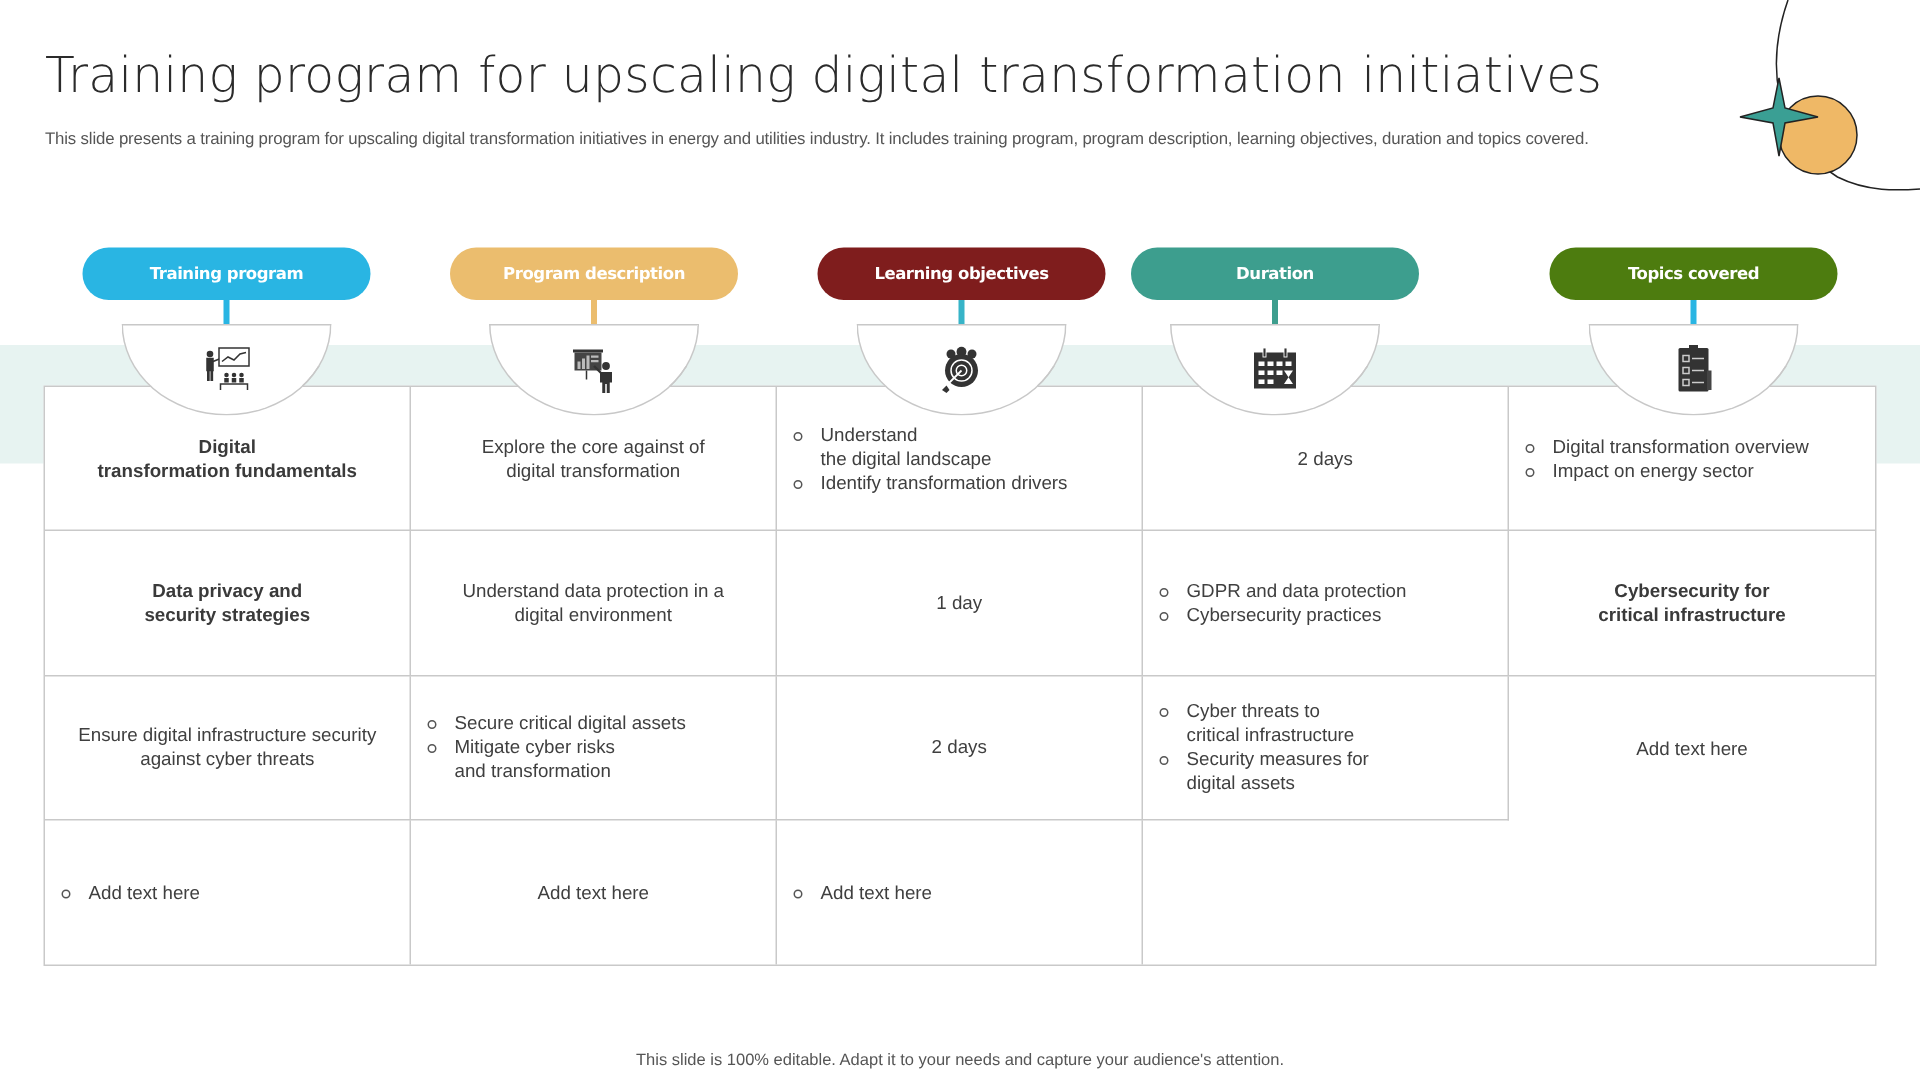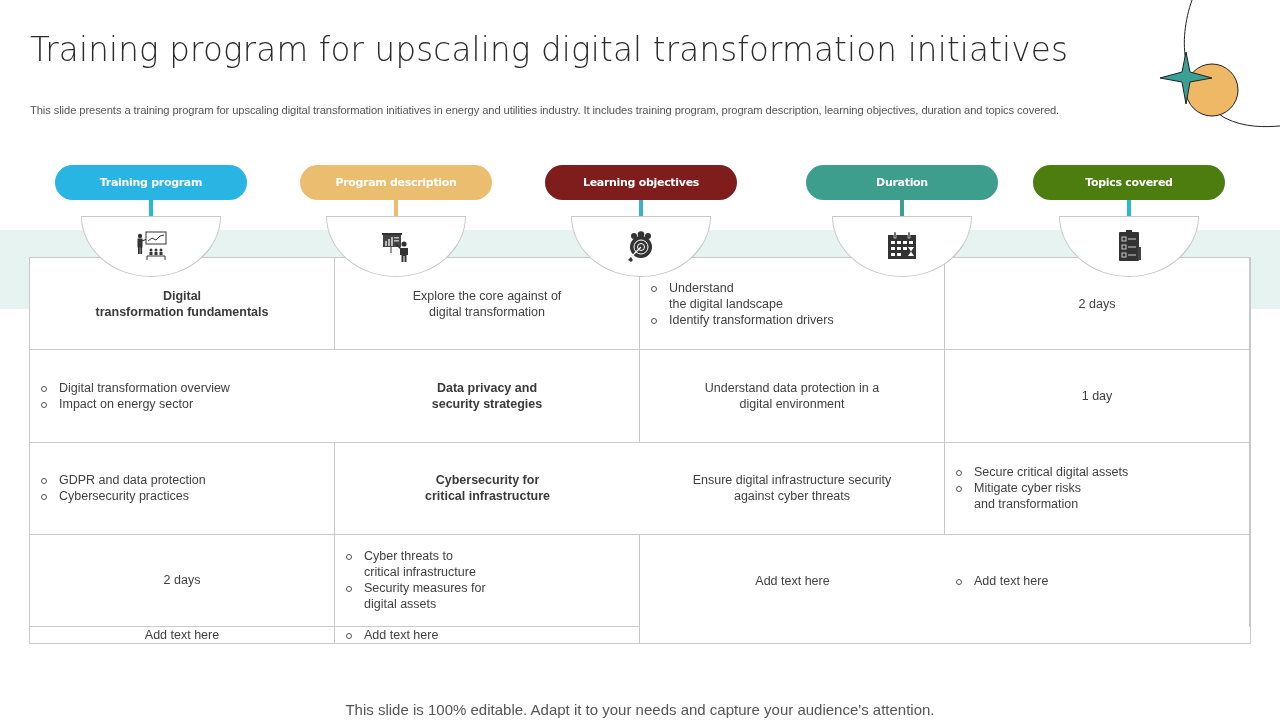--- a/index.html
+++ b/index.html
@@ -7,21 +7,21 @@
   body { position: relative; font-family: "Liberation Sans", sans-serif; color: #3a3a3a; }
 
   .title {
     position: absolute; left: 30px; top: 30px;
     font-family: "DejaVu Sans", sans-serif; font-weight: 200;
     font-size: 33px; letter-spacing: 0.2px; color: #2b2b2b;
     white-space: nowrap;
     transform: scaleX(0.985); transform-origin: left top;
   }
   .subtitle {
-    position: absolute; left: 30px; top: 104px;
+    position: absolute; left: 30px; top: 87px;
     font-size: 11.2px; color: #555; white-space: nowrap; letter-spacing: -0.1px;
   }
 
   .deco { position: absolute; left: 1150px; top: 0; width: 130px; height: 130px; }
 
   .band {
     position: absolute; left: 0; top: 230px; width: 1280px; height: 79px;
     background: #e7f3f1;
   }
 
@@ -46,21 +46,21 @@
     z-index: 3;
     display: flex; align-items: flex-start; justify-content: center;
     padding-top: 12px;
   }
   .bowl svg { width: 34px; height: 34px; }
 
   .table {
     position: absolute; left: 29px; top: 257px; width: 1222px; height: 387px;
     border: 1px solid #c9c9c9; background: #fff;
     display: grid;
-    grid-template-columns: repeat(4, 1fr);
+    grid-template-columns: repeat(5, 1fr);
     grid-template-rows: repeat(4, 1fr);
     z-index: 2;
   }
   .cell {
     border-right: 1px solid #c9c9c9; border-bottom: 1px solid #c9c9c9;
     font-size: 12.5px; color: #3f3f3f; line-height: 16px;
     display: flex; align-items: center; justify-content: center; text-align: center;
     padding: 0 12px;
   }
   .cell:nth-child(5n) { border-right: none; }
@@ -70,21 +70,21 @@
   .cell ul { list-style: none; }
   .cell li { position: relative; padding-left: 19px; }
   .cell li::before {
     content: ""; position: absolute; left: 1px; top: 6px;
     width: 4px; height: 4px; border: 1px solid #555; border-radius: 50%;
   }
   .cell .line { display: block; }
 
   .footer {
     position: absolute; left: 0; top: 701px; width: 1280px; text-align: center;
-    font-size: 15px; color: #555;
+    font-size: 11px; color: #555;
   }
 </style>
 </head>
 <body>
 
 <div class="title">Training program for upscaling digital transformation initiatives</div>
 <div class="subtitle">This slide presents a training program for upscaling digital transformation initiatives in energy and utilities industry. It includes training program, program description, learning objectives, duration and topics covered.</div>
 
 <svg class="deco" viewBox="0 0 130 130">
   <path d="M42 0 C 28 40, 30 90, 75 118 C 95 128, 115 127, 130 126" fill="none" stroke="#222" stroke-width="1"></path>
@@ -145,21 +145,21 @@
             <circle cx="24" cy="7" r="3" fill="#333"></circle>
             <circle cx="17" cy="5.5" r="3.3" fill="#333"></circle>
             <circle cx="17" cy="18" r="11" fill="#333"></circle>
             <circle cx="17" cy="18" r="7" fill="none" stroke="#fff" stroke-width="1"></circle>
             <circle cx="17" cy="18" r="3.5" fill="none" stroke="#fff" stroke-width="1"></circle>
             <line x1="7" y1="28" x2="17" y2="18" stroke="#fff" stroke-width="1.2"></line>
             <path d="M4 31 L7 28 L9 31 L7 33 Z" fill="#333"></path>
           </svg></span>
       </div>
     </div>
-    <div class="header-col" style="left: 806px;">
+    <div class="header-col" style="left: 754px;">
       <div class="pill" style="background:#3d9e8e">Duration</div>
       <div class="connector" style="background:#3d9e8e"></div>
       <div class="bowl">
         <span><svg viewBox="0 0 34 34">
             <rect x="3" y="6" width="28" height="24" fill="#333"></rect>
             <rect x="9" y="3" width="2" height="6" fill="#333" stroke="#fff" stroke-width="0.6"></rect>
             <rect x="23" y="3" width="2" height="6" fill="#333" stroke="#fff" stroke-width="0.6"></rect>
             <g fill="#fff">
               <rect x="6" y="12" width="4" height="3"></rect>
               <rect x="12" y="12" width="4" height="3"></rect>

